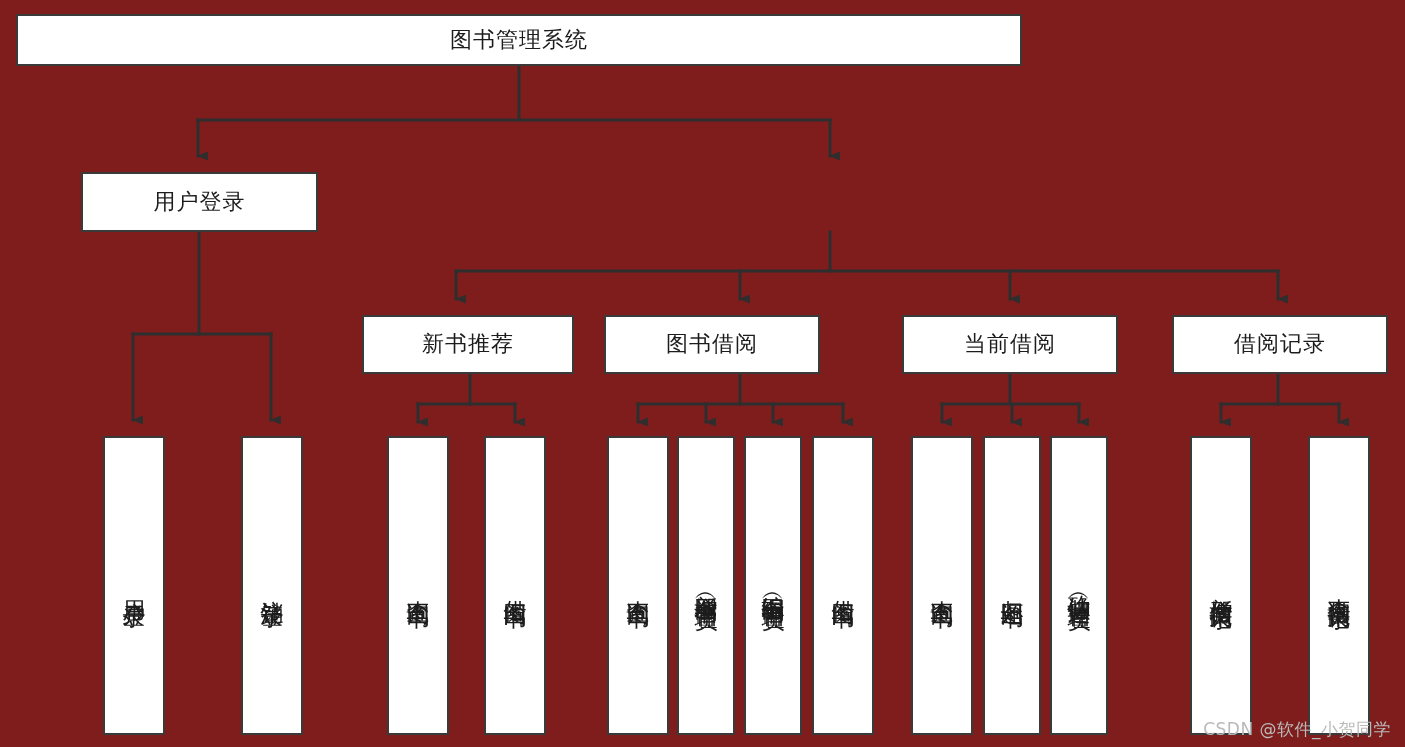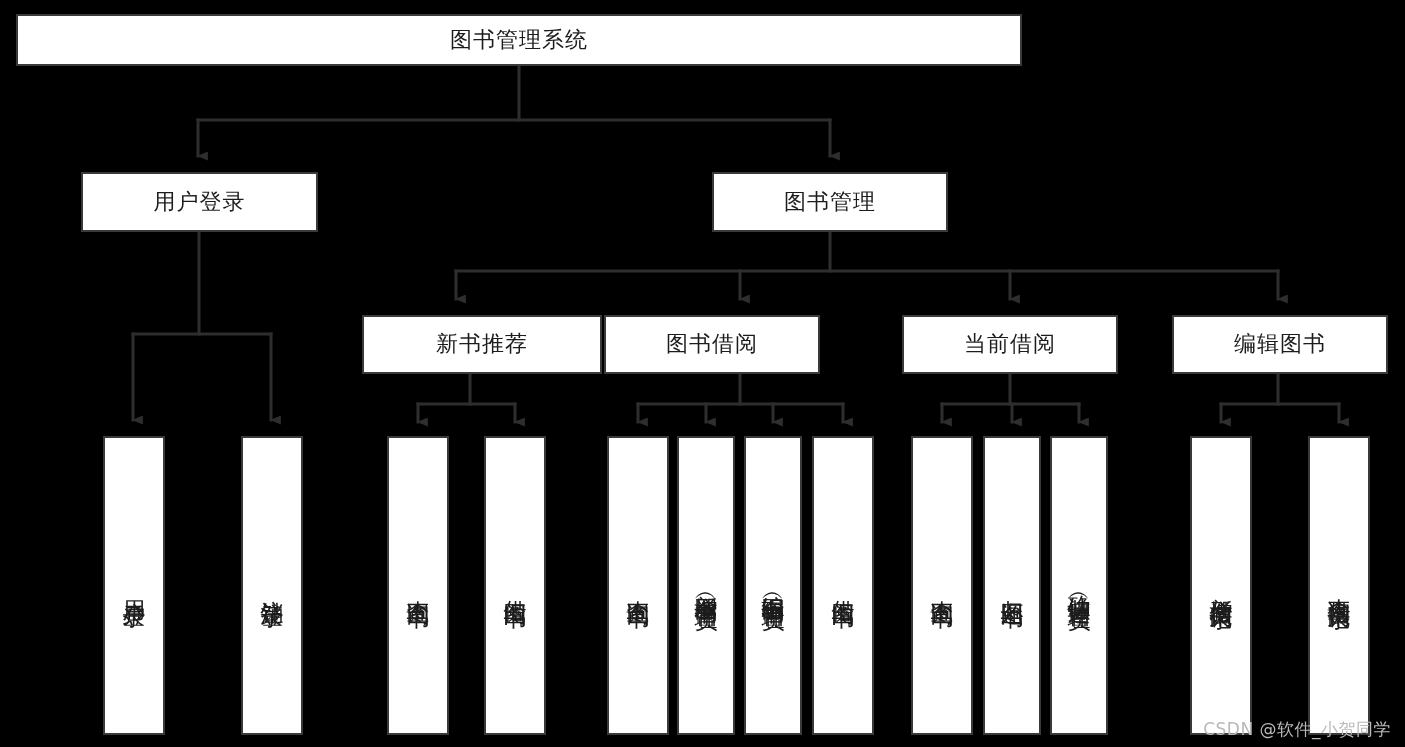--- a/index.html
+++ b/index.html
@@ -7,21 +7,21 @@
     padding: 0;
     background: #ffffff;
   }
   body {
     font-family: "DejaVu Sans", "Liberation Sans", sans-serif;
   }
   #canvas {
     position: relative;
     width: 1405px;
     height: 747px;
-    background: #000000;
+    background: #7f1d1d;
     overflow: hidden;
   }
   svg#wires {
     position: absolute;
     left: 0;
     top: 0;
     width: 1405px;
     height: 747px;
   }
   .node {
@@ -122,35 +122,32 @@
     </g>
   </svg>
 
   <div class="node horiz" id="n-root" style="left: 16px; top: 14px; width: 1006px; height: 52px;">
     <span>图书管理系统</span>
   </div>
 
   <div class="node horiz" id="n-l2-0" style="left: 81px; top: 172px; width: 237px; height: 60px;">
     <span>用户登录</span>
   </div>
-  <div class="node horiz" id="n-l2-1" style="left: 712px; top: 172px; width: 236px; height: 60px;">
-    <span>图书管理</span>
-  </div>
 
-  <div class="node horiz" id="n-l3-0" style="left: 362px; top: 315px; width: 240px; height: 59px;">
+  <div class="node horiz" id="n-l3-0" style="left: 362px; top: 315px; width: 212px; height: 59px;">
     <span>新书推荐</span>
   </div>
   <div class="node horiz" id="n-l3-1" style="left: 604px; top: 315px; width: 216px; height: 59px;">
     <span>图书借阅</span>
   </div>
   <div class="node horiz" id="n-l3-2" style="left: 902px; top: 315px; width: 216px; height: 59px;">
     <span>当前借阅</span>
   </div>
   <div class="node horiz" id="n-l3-3" style="left: 1172px; top: 315px; width: 216px; height: 59px;">
-    <span>编辑图书</span>
+    <span>借阅记录</span>
   </div>
 
   <div class="node vert" id="n-lf-0" style="left: 103px; top: 436px; width: 62px; height: 299px;">
     <span class="vtext">用户登录</span>
   </div>
   <div class="node vert" id="n-lf-1" style="left: 241px; top: 436px; width: 62px; height: 299px;">
     <span class="vtext">注销登录</span>
   </div>
   <div class="node vert" id="n-lf-2" style="left: 387px; top: 436px; width: 62px; height: 299px;">
     <span class="vtext">查询图书</span>

